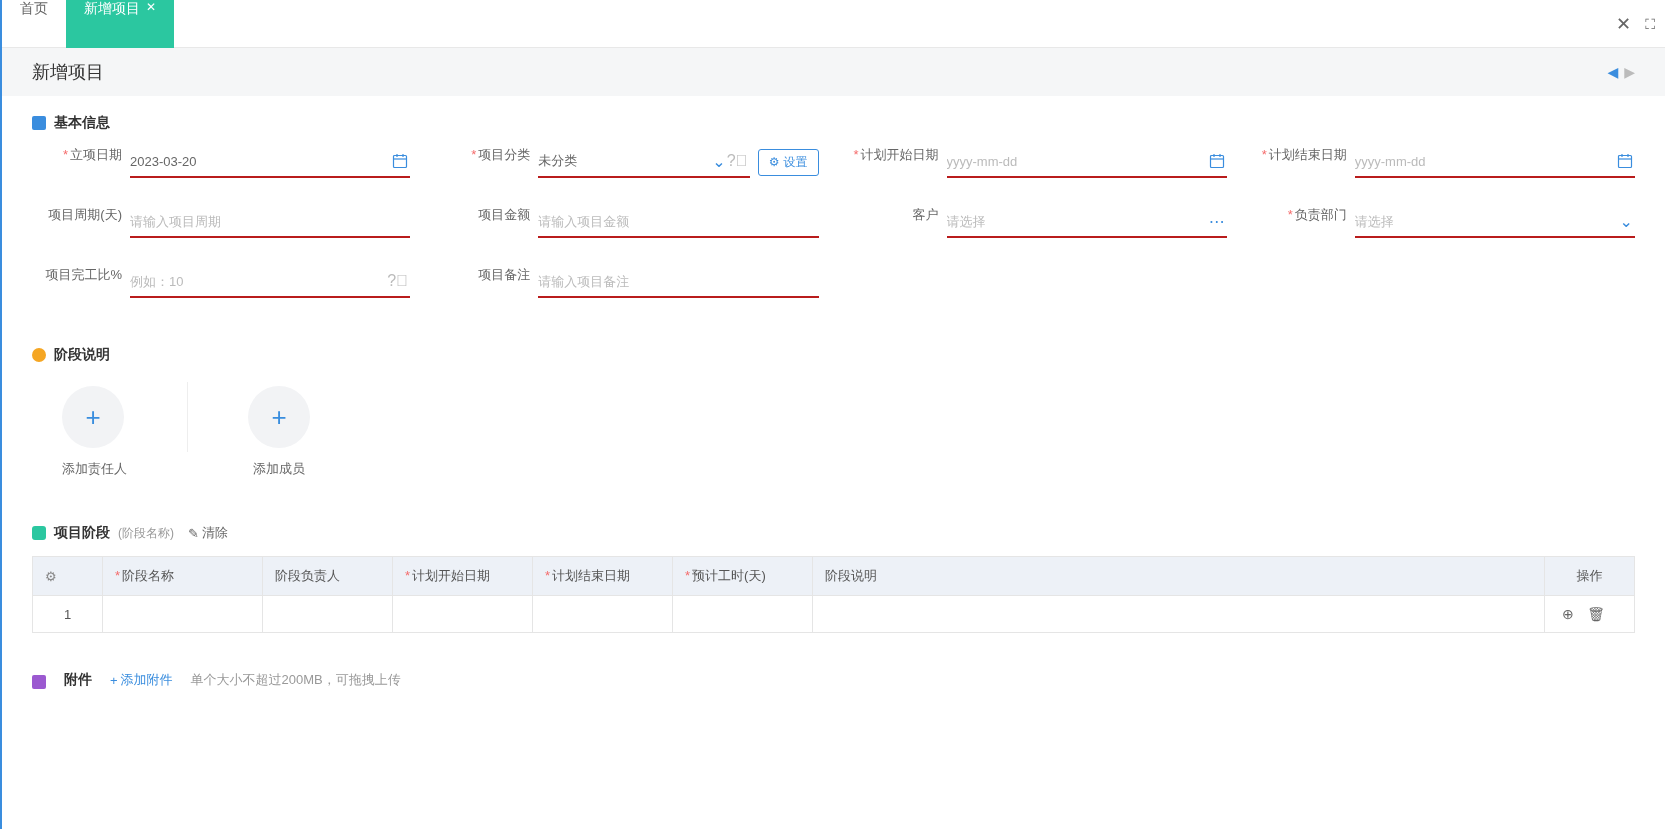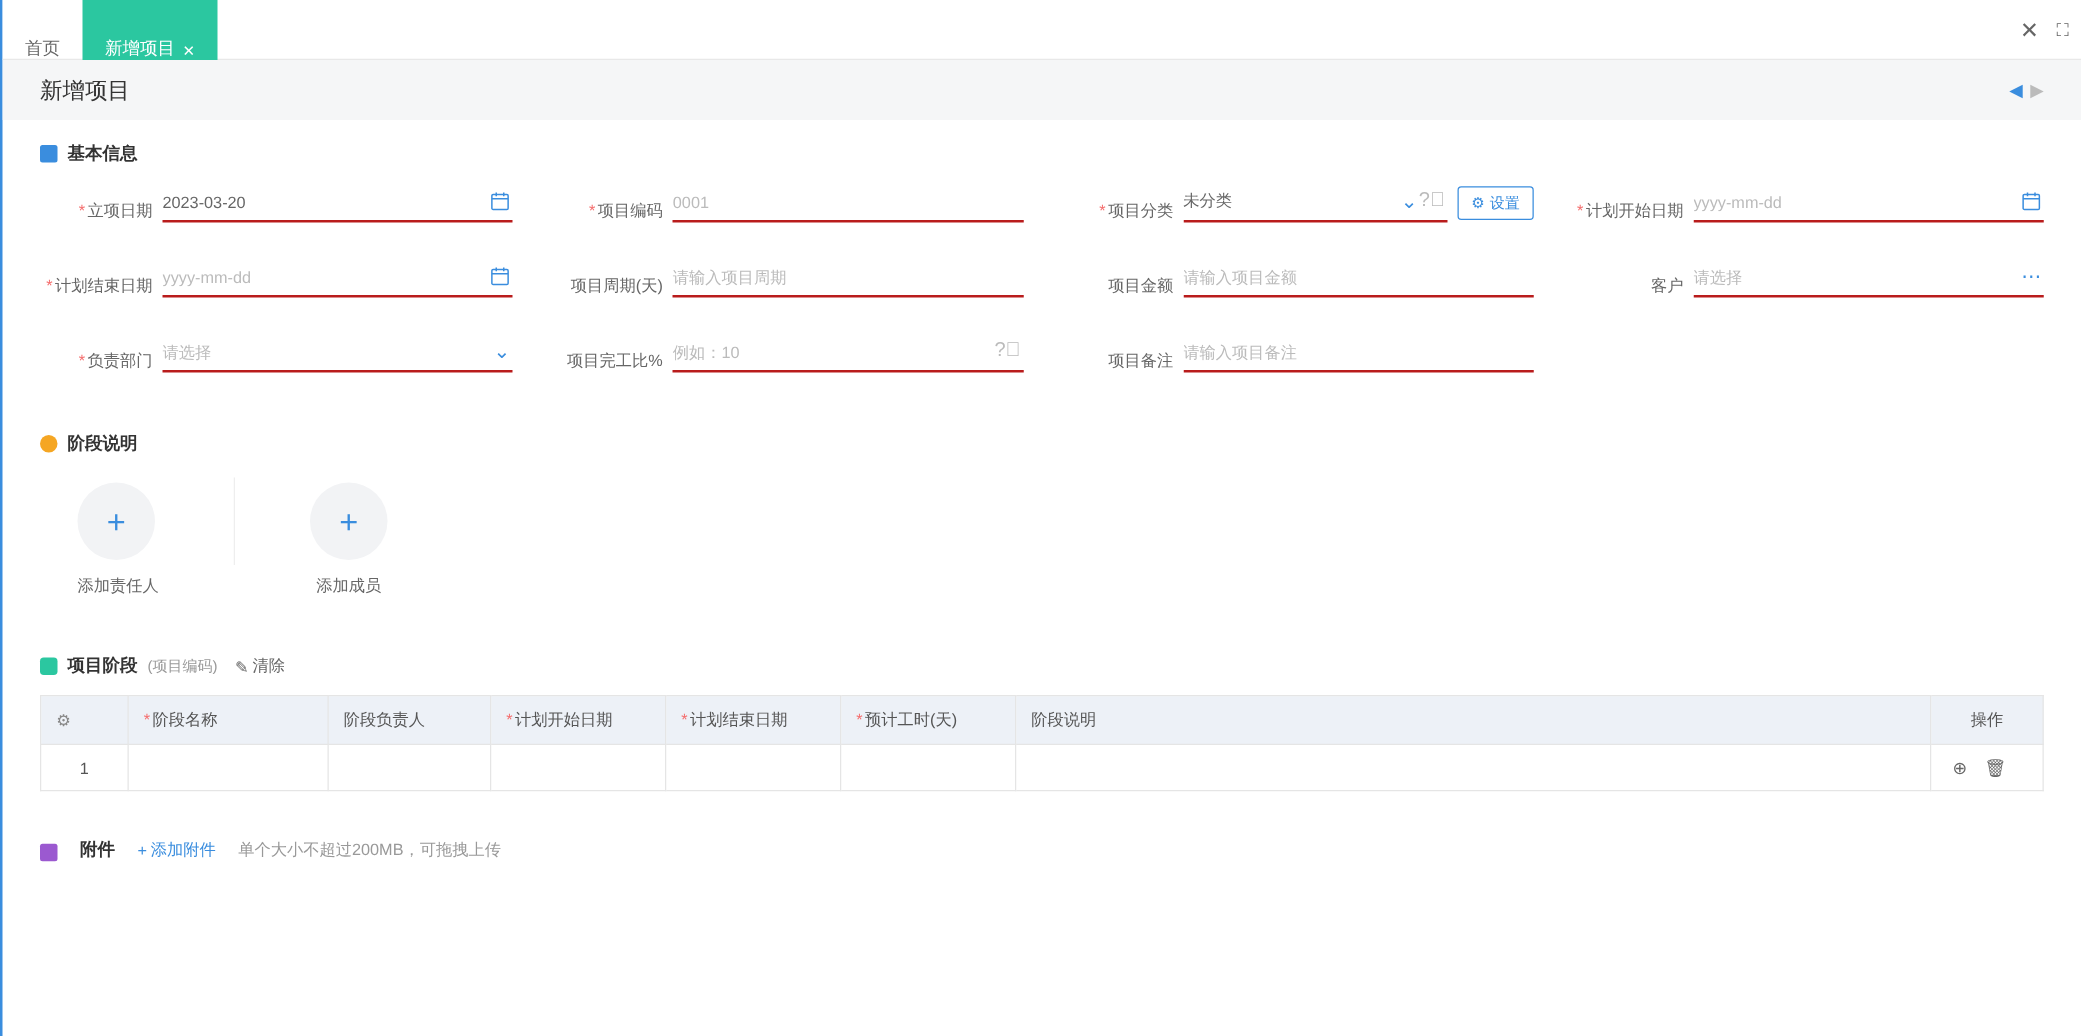--- a/index.html
+++ b/index.html
@@ -1,18 +1,18 @@
 <!DOCTYPE html>
 <html><head>
 <meta charset="utf-8">
 <style>
 *{box-sizing:border-box;margin:0;padding:0;font-family:"Microsoft YaHei","PingFang SC",Arial,sans-serif}
 body{background:#fff;font-size:13px;color:#333;width:1665px;height:829px;overflow:hidden;border-left:2px solid #3a8dde}
 .tabs-bar{height:48px;background:#fff;border-bottom:1px solid #e8e8e8;display:flex;align-items:center;position:relative}
-.tab{height:48px;padding:0 18px;display:flex;align-items:flex-end;cursor:pointer;font-size:14px;color:#666}
+.tab{height:48px;padding:0 18px;display:flex;align-items:flex-start;cursor:pointer;font-size:14px;color:#666}
 .tab.active{background:#2bc7a0;color:#fff}
 .tab-close{margin-left:6px;font-size:12px}
 .top-right{position:absolute;right:10px;top:0;height:48px;display:flex;align-items:center;gap:14px}
 .top-right span{cursor:pointer;font-size:18px;color:#666}
 .page-header{background:#f5f6f7;height:48px;display:flex;align-items:center;justify-content:space-between;padding:0 30px}
 .page-title{font-size:18px;color:#333;font-weight:500}
 .pager{display:flex;gap:6px}
 .pager span{font-size:14px;color:#bbb;cursor:pointer}
 .pager .active{color:#3a8dde}
 .content{padding:0 30px}
@@ -20,21 +20,21 @@
 .section-head{display:flex;align-items:center;gap:8px;margin-bottom:14px}
 .sec-icon{width:14px;height:14px;display:inline-block;border-radius:2px}
 .sec-icon.blue{background:#3a8dde}
 .sec-icon.orange{background:#f5a623}
 .sec-icon.teal{background:#2bc7a0}
 .sec-icon.purple{background:#9b59d0}
 .sec-title{font-weight:700;font-size:14px;color:#333}
 .sec-sub{color:#999;font-size:12px}
 .sec-link{color:#666;font-size:13px;cursor:pointer;display:flex;align-items:center;gap:3px}
 .form-grid{display:grid;grid-template-columns:repeat(4,1fr);column-gap:30px;row-gap:28px}
-.form-item{display:flex;align-items:flex-end}
+.form-item{display:flex;align-items:flex-start}
 .form-label{width:98px;text-align:right;color:#666;font-size:13px;padding-right:8px;flex-shrink:0;white-space:nowrap}
 .req{color:#f56c6c;margin-right:2px}
 .form-control{flex:1;position:relative;border-bottom:2px solid #b91c1c;height:32px;display:flex;align-items:center}
 .form-control.focused{border-bottom:1px solid #3a8dde}
 .form-control input{border:none;outline:none;width:100%;font-size:13px;background:transparent;color:#333}
 .form-control input::placeholder{color:#bbb}
 .form-value{color:#666;font-size:13px}
 .suffix{position:absolute;right:2px;color:#3a8dde;font-size:16px;cursor:pointer}
 .suffix.gray{color:#bbb}
 .cat-wrap{display:flex;align-items:center;gap:8px}
@@ -99,26 +99,20 @@
             <svg width="16" height="16" viewBox="0 0 16 16">
                 <rect x="1.5" y="2.5" width="13" height="12" rx="1" fill="none" stroke="#3a8dde" stroke-width="1.2"></rect>
                 <line x1="1.5" y1="6" x2="14.5" y2="6" stroke="#3a8dde" stroke-width="1.2"></line>
                 <line x1="5" y1="1" x2="5" y2="4" stroke="#3a8dde" stroke-width="1.2"></line>
                 <line x1="11" y1="1" x2="11" y2="4" stroke="#3a8dde" stroke-width="1.2"></line>
               </svg>
           </span>
         </div>
       </div>
       <div class="form-item">
-        <div class="form-label"><span class="req">*</span><span>项目编码</span></div>
-        <div class="form-control">
-            <input placeholder="0001" style="">
-          </div>
-      </div>
-      <div class="form-item">
         <div class="form-label"><span class="req">*</span><span>项目分类</span></div>
         <div class="cat-wrap" style="flex:1">
           <div class="form-control" style="flex:1">
             <span class="form-value">未分类</span>
             <span class="suffix" style="right:24px">⌄</span>
             <span class="suffix gray">?⃝</span>
           </div>
           <button class="btn-outline">
             <span>⚙</span>
             <span>设置</span>
@@ -216,21 +210,21 @@
           </div>
         <div class="member-add-label">添加成员</div>
       </div>
     </div>
   </div>
 
   <div class="section">
     <div class="section-head">
       <span class="sec-icon teal" style="border-radius:3px;transform:rotate(0deg)"></span>
       <span class="sec-title">项目阶段</span>
-      <span class="sec-sub">(项目编码)</span>
+      <span class="sec-sub">(阶段名称)</span>
       <span class="sec-link" style="margin-left:6px">
         <span>✎</span>
         <span>清除</span>
       </span>
     </div>
     <table class="phase-table">
       <colgroup>
         <col style="width:70px">
           <col style="width:160px">
           <col style="width:130px">

